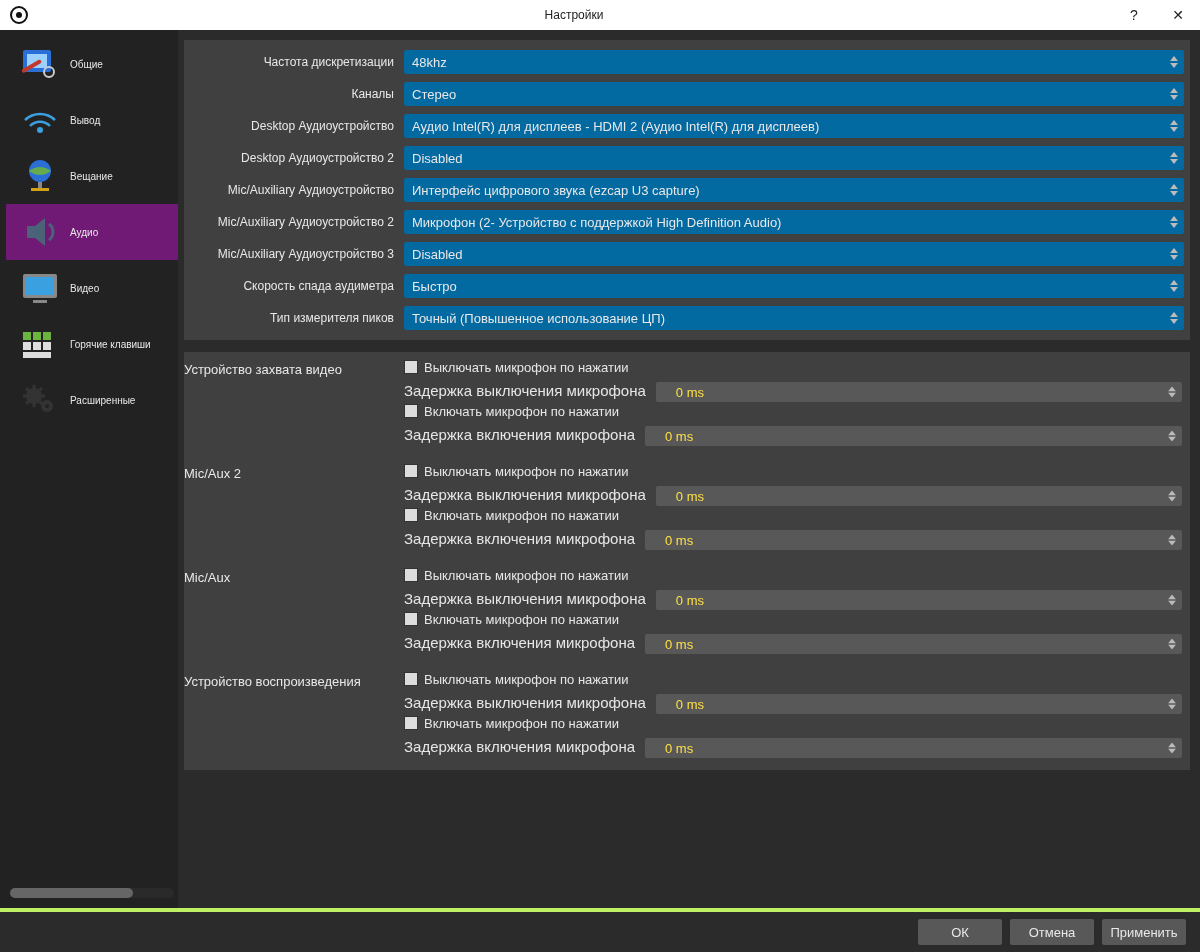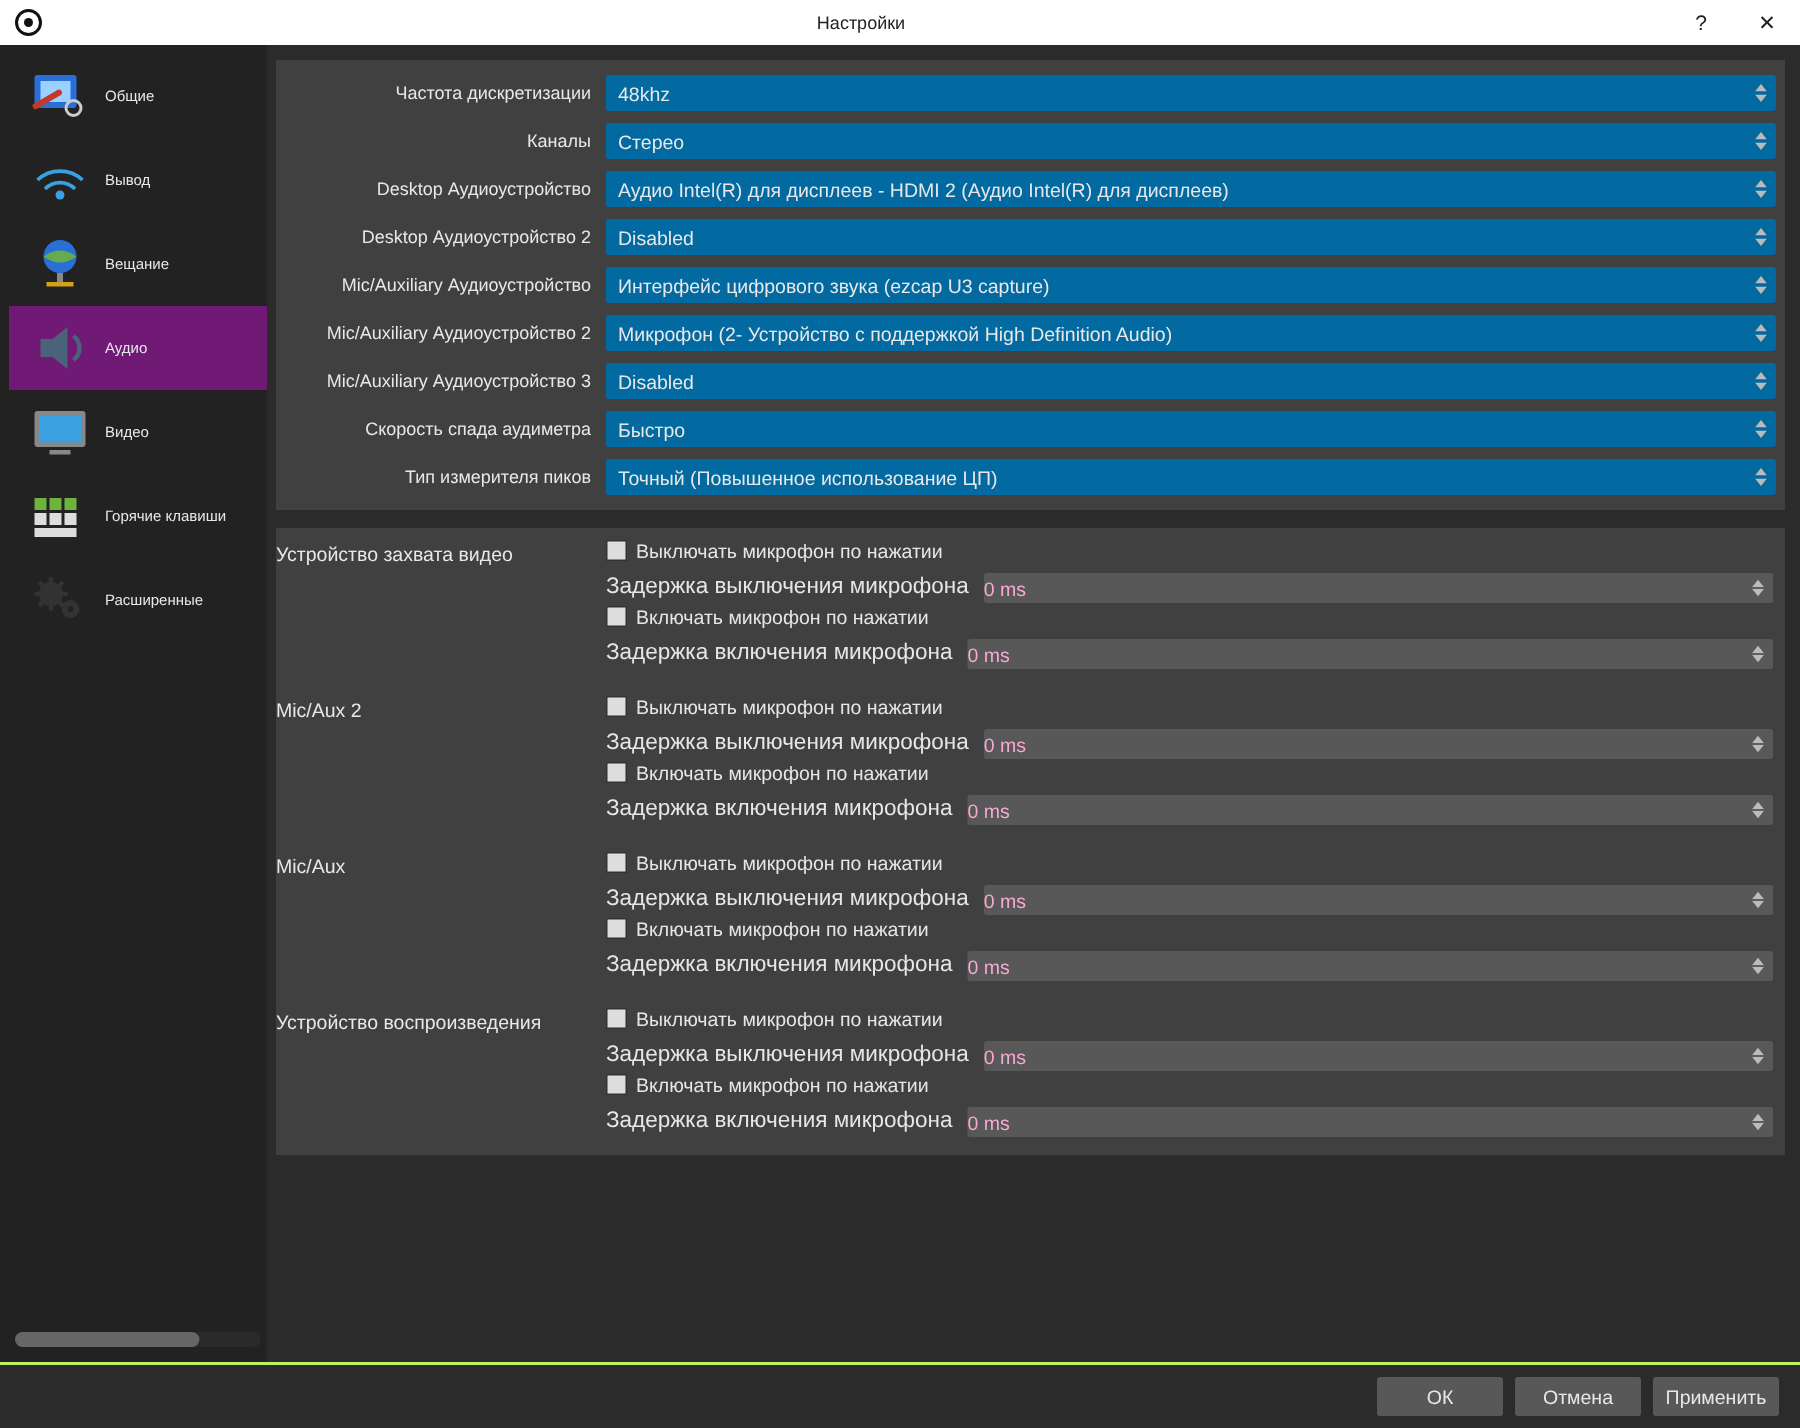--- a/index.html
+++ b/index.html
@@ -39,25 +39,25 @@
   .dropdown .chev svg{display:block;}
 
   .ptt-panel { background:#404040; padding:8px 8px 8px 0; }
   .ptt-group { display:flex; margin-bottom:18px;}
   .ptt-group:last-child{margin-bottom:4px;}
   .ptt-left { width:220px; color:#e8e8e8; font-size:13px; padding-right:14px; padding-top:2px;}
   .ptt-right { flex:1; display:flex; flex-direction:column; gap:2px;}
   .ptt-line { display:flex; height:20px; color:#e6e6e6; font-size:13px;}
   .checkbox { width:14px; height:14px; background:#ddd; border:1px solid #333; margin-right:6px; cursor:pointer;}
   .delay-label { color:#e6e6e6; font-size:15px; padding-right:10px;}
-  .spin { flex:1; height:20px; background:#585858; color:#f9a8d4; font-size:13px; display:flex; align-items:center; padding:0 0; position:relative; border-radius:2px; cursor:text;}
+  .spin { flex:1; height:20px; background:#585858; color:#fde047; font-size:13px; display:flex; align-items:center; padding:0 20px; position:relative; border-radius:2px; cursor:text;}
   .spin .chev{position:absolute;right:6px;top:50%;transform:translateY(-50%);display:flex;flex-direction:column;gap:1px;}
 
   
-  .footer { height:44px; background:#2b2b2b; display:flex; align-items:center; justify-content:flex-end; gap:8px; padding:0 14px; border-top:2px solid #bef264;}
+  .footer { height:44px; background:#2b2b2b; display:flex; align-items:center; justify-content:flex-end; gap:8px; padding:0 14px; border-top:4px solid #bef264;}
   .btn { min-width:84px; height:26px; background:#585858; color:#e8e8e8; font-size:13px; border:none; display:flex; align-items:center; justify-content:center; cursor:pointer; border-radius:2px;}
 </style>
 </head>
 <body>
 
 <div class="window">
 
   <div class="titlebar">
     <span class="app-icon"></span>
     <span class="title">Настройки</span>

